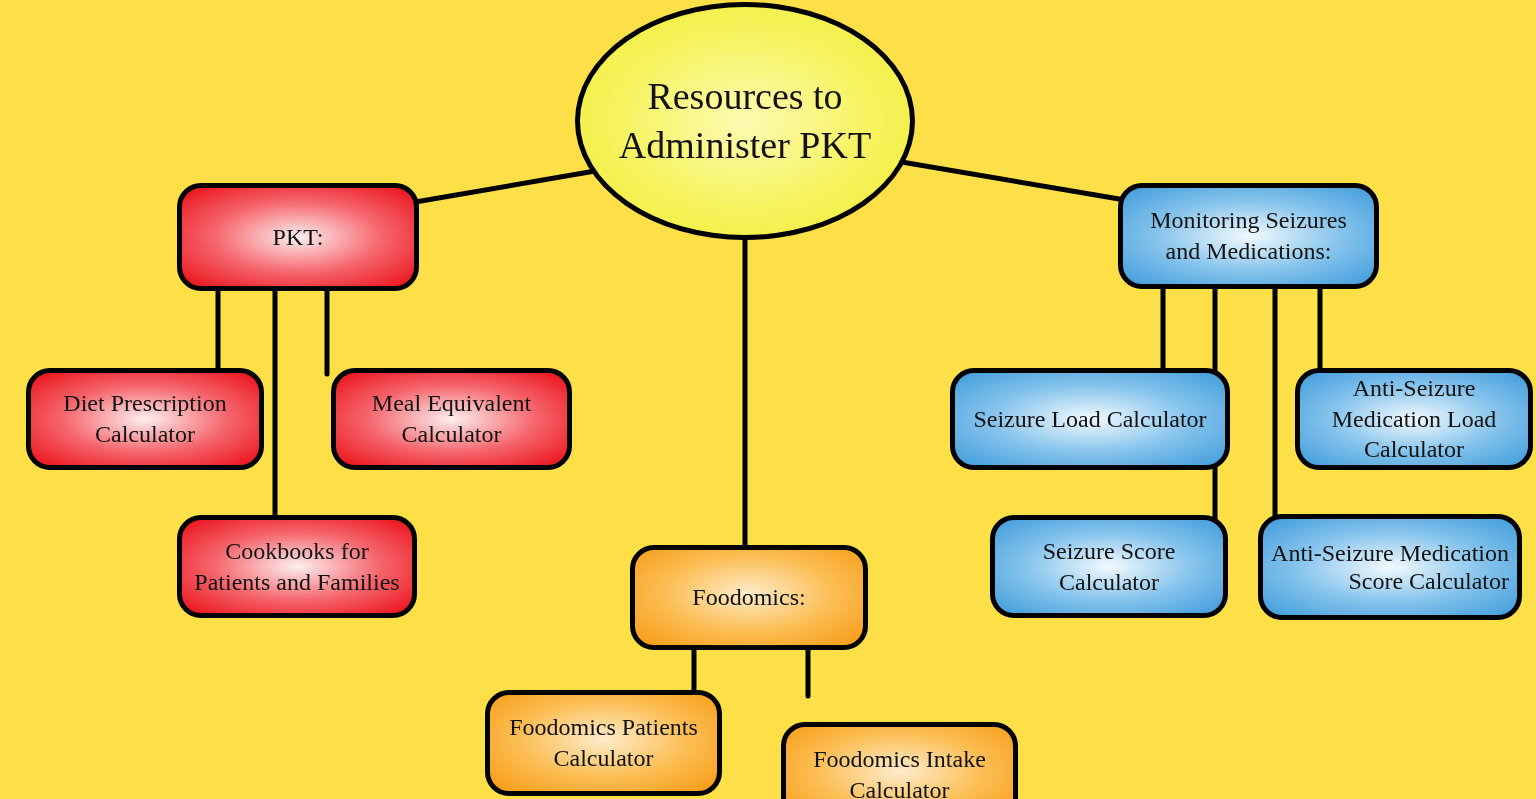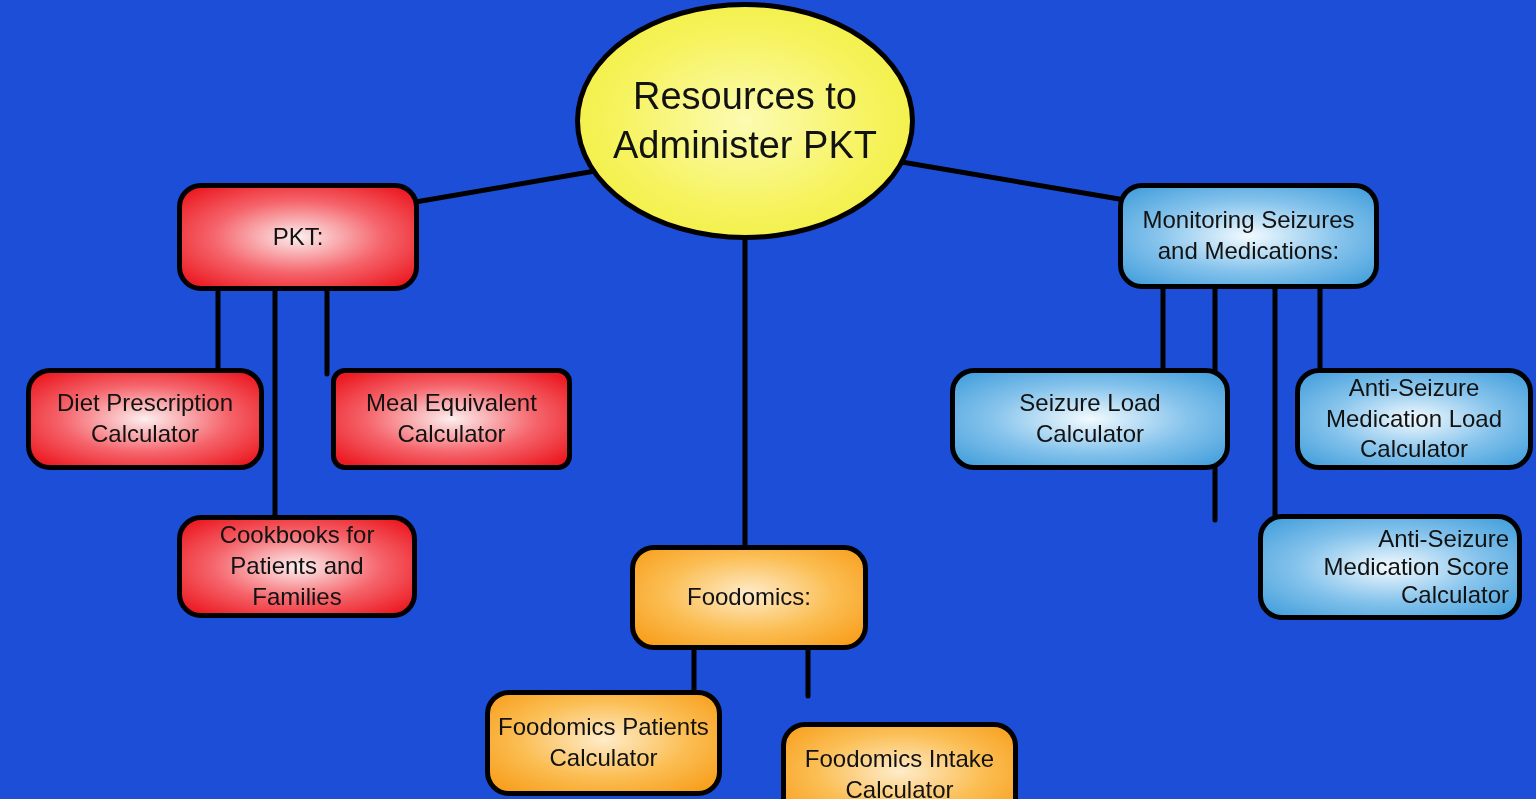--- a/index.html
+++ b/index.html
@@ -5,22 +5,23 @@
   * { margin: 0; padding: 0; box-sizing: border-box; }
   html, body { background: #ffffff; }
   body {
     font-family: "Liberation Sans", "DejaVu Sans", sans-serif;
     color: #121212;
   }
   .canvas {
     position: relative;
     width: 1536px;
     height: 799px;
-    background: #1d4ed8;
+    background: #fde047;
     overflow: hidden;
+    font-family: Liberation Serif, serif;
   }
   .connectors {
     position: absolute;
     left: 0; top: 0;
     width: 1536px; height: 799px;
     z-index: 1;
   }
   .node {
     position: absolute;
     z-index: 2;
@@ -51,21 +52,21 @@
     font-size: 38px;
     line-height: 1.3;
   }
   .node .label { display: inline-block; }
   .node.root .label { max-width: 300px; }
 
   
   #root-node        { left: 575px; top: 2px;   width: 340px; height: 238px; }
   #pkt-node         { left: 153px; top: 183px; width: 242px; height: 108px; }
   #diet-node        { left: 2px;   top: 368px; width: 238px; height: 102px; border-radius: 24px; }
-  #meal-node        { left: 307px; top: 368px; width: 241px; height: 102px; border-radius: 14px; }
+  #meal-node        { left: 307px; top: 368px; width: 241px; height: 102px; }
   #cookbooks-node   { left: 153px; top: 515px; width: 240px; height: 103px; }
   #foodomics-node   { left: 630px; top: 545px; width: 238px; height: 105px; }
   #fooddb-node      { left: 485px; top: 690px; width: 237px; height: 106px; }
   #foodintake-node  { left: 781px; top: 690px; width: 237px; height: 106px; margin-top: 32px; }
   #monitoring-node  { left: 1118px; top: 183px; width: 261px; height: 106px; }
   #seizload-node    { left: 950px;  top: 368px; width: 280px; height: 102px; }
   #asmload-node     { left: 1295px; top: 368px; width: 238px; height: 102px; }
   #seizscore-node   { left: 990px;  top: 515px; width: 238px; height: 103px; }
   #asmscore-node    { left: 1258px; top: 514px; width: 264px; height: 106px; line-height: 1.18; text-align: right; }
 </style>
@@ -120,17 +121,20 @@
 
   <div class="node blue" id="monitoring-node">
     <span class="label">Monitoring Seizures and Medications:</span>
   </div>
   <div class="node blue" id="seizload-node">
     <span class="label">Seizure Load Calculator</span>
   </div>
   <div class="node blue" id="asmload-node">
     <span class="label">Anti-Seizure Medication Load Calculator</span>
   </div>
+  <div class="node blue" id="seizscore-node">
+    <span class="label">Seizure Score Calculator</span>
+  </div>
   <div class="node blue" id="asmscore-node">
     <span class="label">Anti-Seizure Medication Score Calculator</span>
   </div>
 
 </div>
 
 </body></html>

